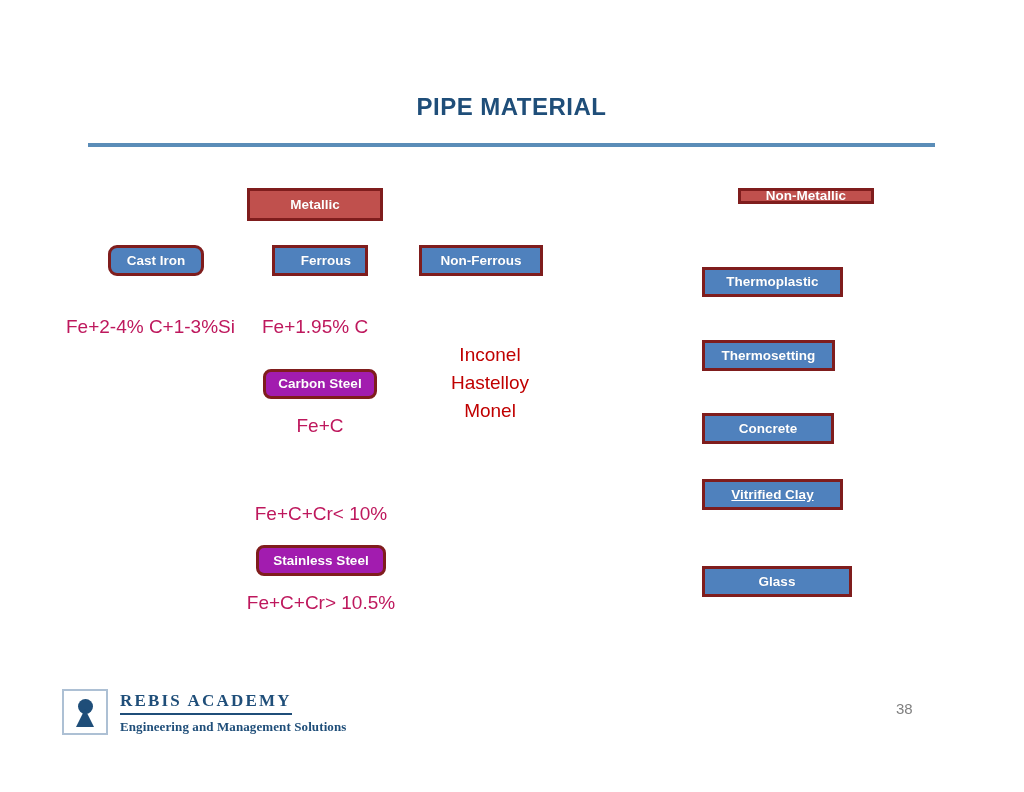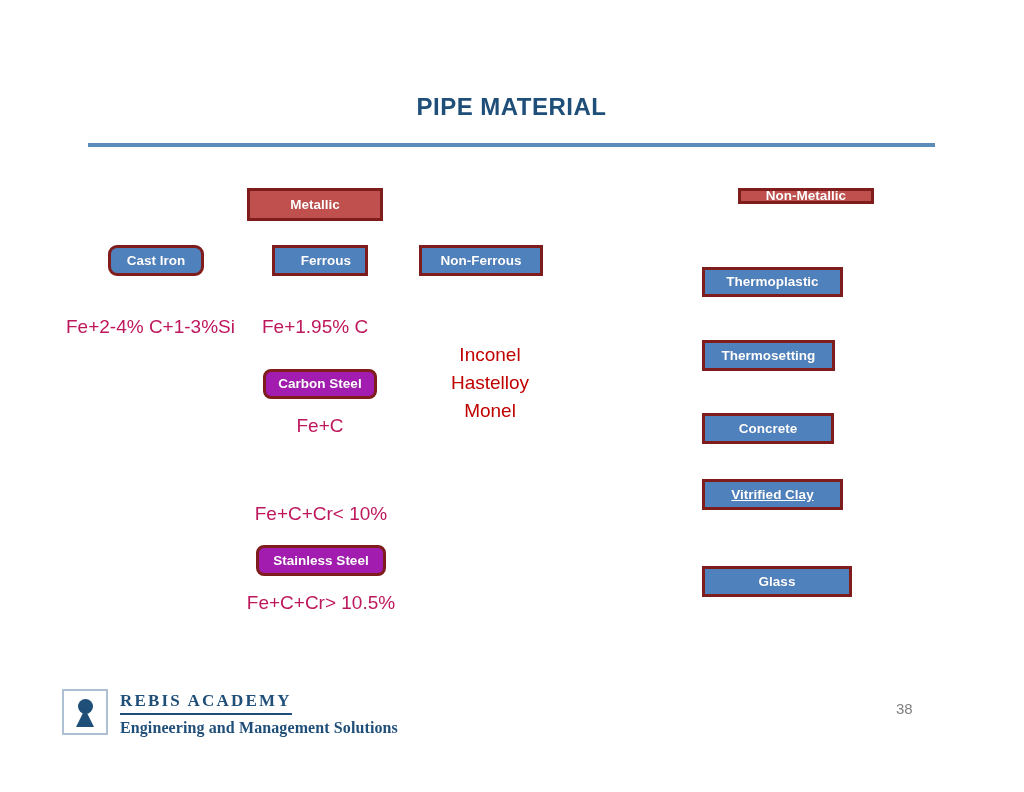--- a/index.html
+++ b/index.html
@@ -116,21 +116,21 @@
     font-size: 17px;
     font-weight: bold;
     color: #1F4E79;
     letter-spacing: 2.2px;
     border-bottom: 2px solid #1F4E79;
     padding-bottom: 2px;
     display: inline-block;
   }
   #logo-tag {
     margin-top: 4px;
-    font-size: 16px;
+    font-size: 13px;
     font-weight: bold;
     color: #1F4E79;
     letter-spacing: 0.1px;
   }
 
   #page-number {
     position: absolute;
     left: 896px;
     top: 700px;
     font-size: 15px;

